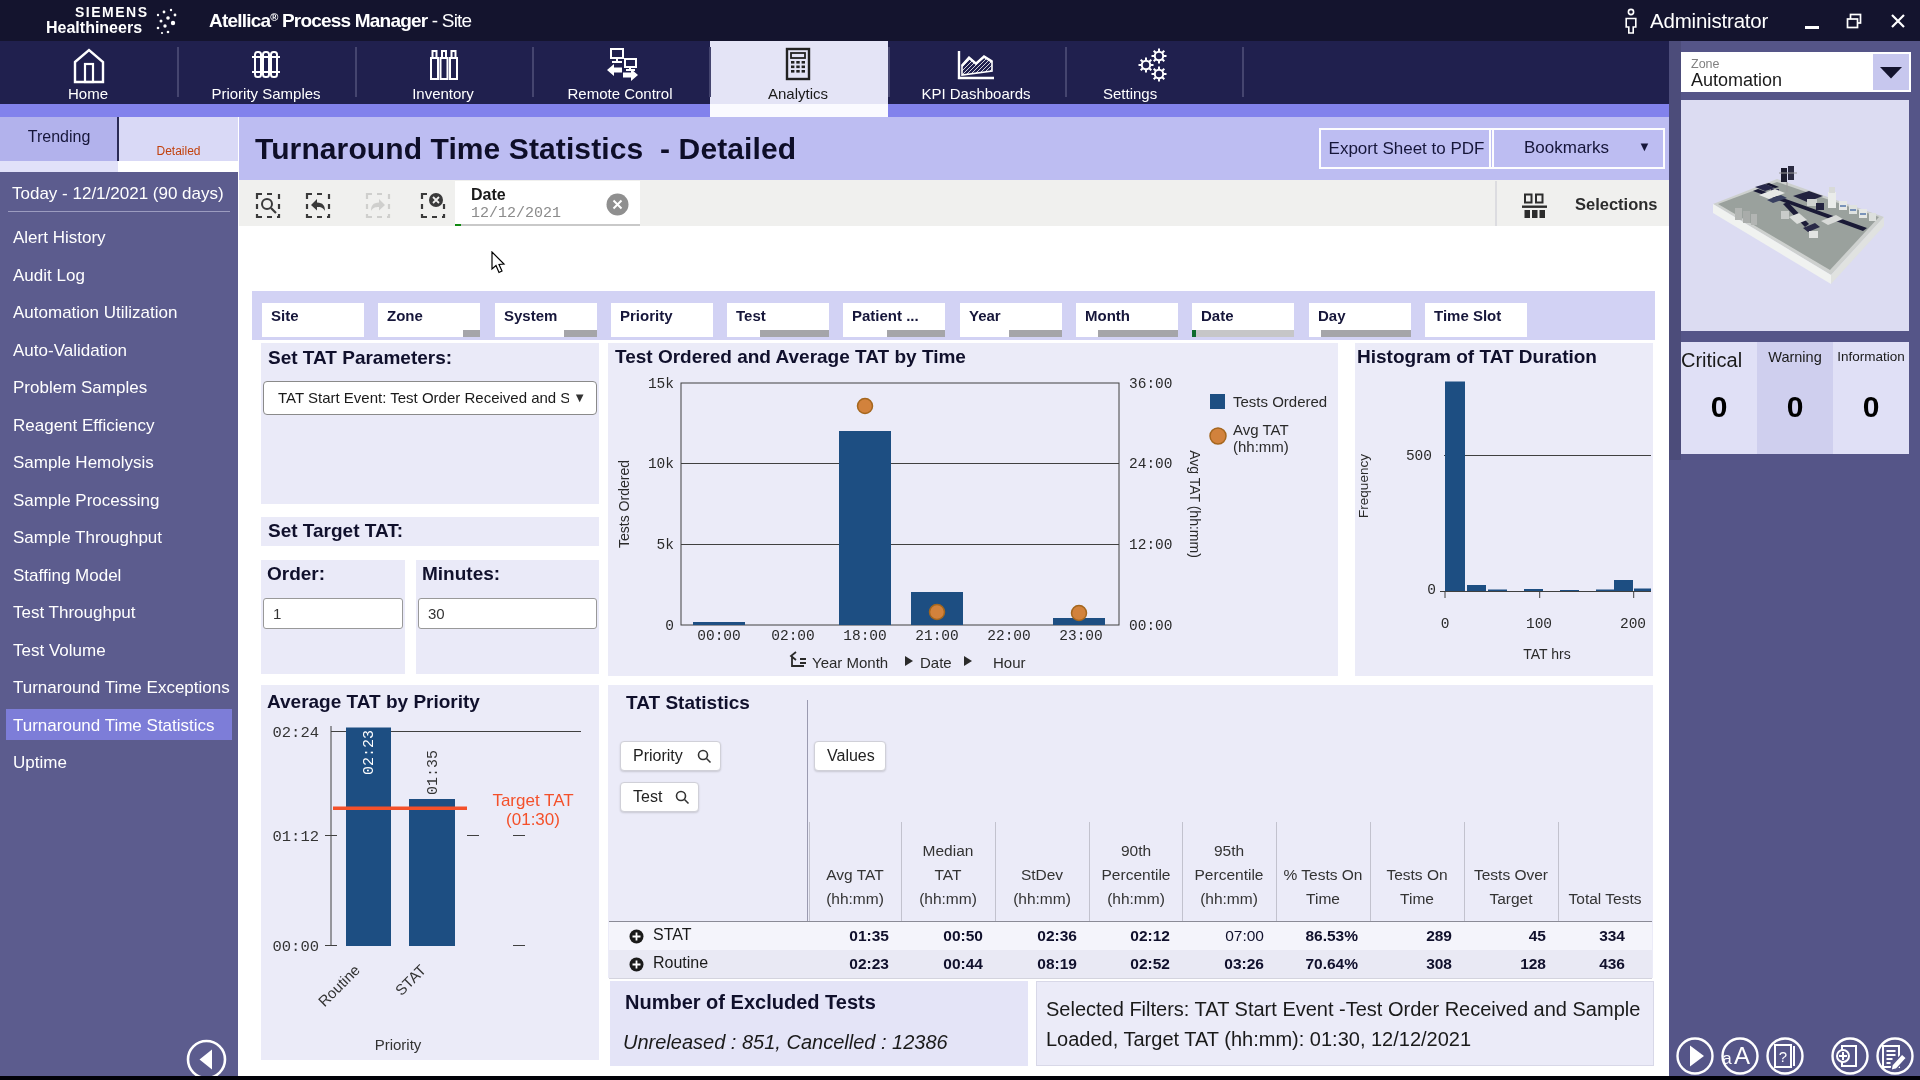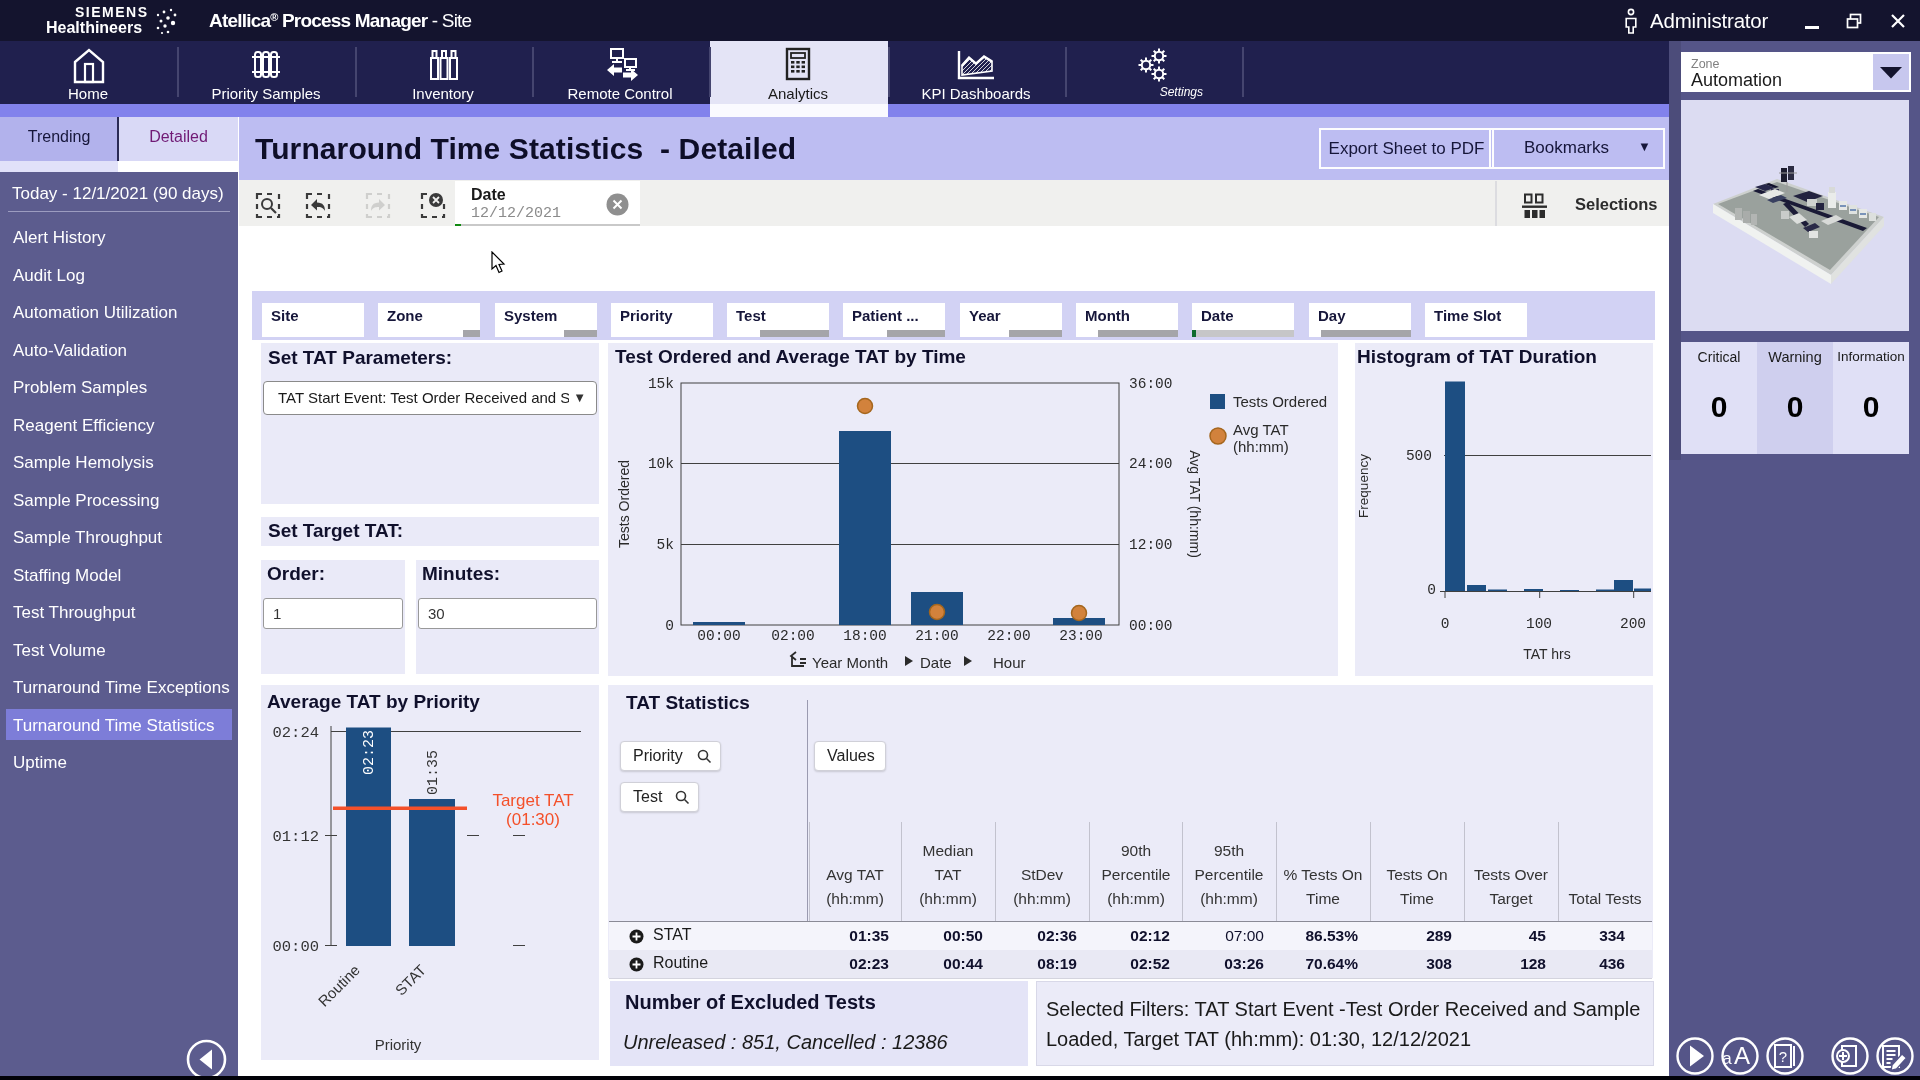--- a/index.html
+++ b/index.html
@@ -127,29 +127,29 @@
   <path d="M24 19.5 v3 M24 31.5 v3 M16.5 27 h3 M28.5 27 h3 M18.7 21.7 l2.1 2.1 M27.2 30.2 l2.1 2.1 M29.3 21.7 l-2.1 2.1 M20.8 30.2 l-2.1 2.1"></path>
  </g>
 </svg>
 
 <div class="abs" style="left:38px;top:85px;width:100px;text-align:center;color:#fff;font-size:15px;">Home</div>
 <div class="abs" style="left:191px;top:85px;width:150px;text-align:center;color:#fff;font-size:15px;">Priority Samples</div>
 <div class="abs" style="left:393px;top:85px;width:100px;text-align:center;color:#fff;font-size:15px;">Inventory</div>
 <div class="abs" style="left:545px;top:85px;width:150px;text-align:center;color:#fff;font-size:15px;">Remote Control</div>
 <div class="abs" style="left:748px;top:85px;width:100px;text-align:center;color:#1a1a1a;font-size:15px;">Analytics</div>
 <div class="abs" style="left:901px;top:85px;width:150px;text-align:center;color:#fff;font-size:15px;">KPI Dashboards</div>
-<div class="abs" style="left:1103px;top:85px;width:100px;text-align:right;color:#fff;font-size:12px;font-style:italic;">Settings</div>
+<div class="abs" style="left:1103px;top:85px;width:100px;text-align:left;color:#fff;font-size:15px;">Settings</div>
 
 <div class="abs" style="left:0;top:117px;width:238px;height:959px;background:#5c5c8e;"></div>
 <div class="abs" style="left:0;top:117px;width:118px;height:44px;background:#b2b2ec;"></div>
 <div class="abs" style="left:119px;top:117px;width:119px;height:44px;background:#d9d9f6;"></div>
 <div class="abs" style="left:0;top:161px;width:118px;height:11px;background:#e1e1f9;"></div>
 <div class="abs" style="left:118px;top:161px;width:120px;height:11px;background:#ffffff;"></div>
 <div class="abs" style="left:0;top:128px;width:118px;text-align:center;color:#16163a;font-size:16px;">Trending</div>
-<div class="abs" style="left:119px;top:128px;width:119px;text-align:center;color:#701a75;font-size:16px;">Detailed</div>
+<div class="abs" style="left:119px;top:144px;width:119px;text-align:center;color:#c2410c;font-size:12px;">Detailed</div>
 <div class="abs" style="left:117px;top:117px;width:2px;height:44px;background:#2a2a55;"></div>
 <div class="abs" style="left:12px;top:184px;color:#fff;font-size:17px;">Today - 12/1/2021 (90 days)</div>
 <div class="abs" style="left:8px;top:211px;width:222px;height:1px;background:#9c9cc0;"></div>
 <div class="abs" style="left:6px;top:709px;width:226px;height:31px;background:#7d7dd8;"></div>
 <div id="menu" class="abs" style="left:13px;top:220px;width:225px;color:#fff;font-size:17px;">
  <div style="height:37.5px;padding-top:8px;">Alert History</div>
  <div style="height:37.5px;padding-top:8px;">Audit Log</div>
  <div style="height:37.5px;padding-top:8px;">Automation Utilization</div>
  <div style="height:37.5px;padding-top:8px;">Auto-Validation</div>
  <div style="height:37.5px;padding-top:8px;">Problem Samples</div>
@@ -537,21 +537,21 @@
  <path d="M159 106 h6 M169 110 h6 M179 114 h6" stroke="#5577aa" stroke-width="1.3"></path>
  <polygon points="122,128 134,123 139,127 127,132" fill="#2a2a48"></polygon>
  <rect x="128" y="131" width="9" height="7" fill="#e2e4e2"></rect>
  <polygon points="140,121 155,115 162,119 147,125" fill="#d8dad8"></polygon>
  <polygon points="86,100 100,95 106,98 92,103" fill="#394060"></polygon>
 </svg>
 
 <div class="abs" style="left:1681px;top:342px;width:76px;height:112px;background:#e0e0f6;"></div>
 <div class="abs" style="left:1757px;top:342px;width:76px;height:112px;background:#cfcfee;"></div>
 <div class="abs" style="left:1833px;top:342px;width:76px;height:112px;background:#e0e0f6;"></div>
-<div class="abs" style="left:1681px;top:349px;width:76px;text-align:center;color:#1a1a1a;font-size:14px;">Critical</div>
+<div class="abs" style="left:1681px;top:349px;width:59px;text-align:center;color:#1a1a1a;font-size:20px;">Critical</div>
 <div class="abs" style="left:1757px;top:349px;width:76px;text-align:center;color:#1a1a1a;font-size:14.5px;">Warning</div>
 <div class="abs" style="left:1833px;top:349px;width:76px;text-align:center;color:#1a1a1a;font-size:13.5px;">Information</div>
 <div class="abs" style="left:1681px;top:390px;width:76px;text-align:center;color:#000;font-size:30px;font-weight:bold;">0</div>
 <div class="abs" style="left:1757px;top:390px;width:76px;text-align:center;color:#000;font-size:30px;font-weight:bold;">0</div>
 <div class="abs" style="left:1833px;top:390px;width:76px;text-align:center;color:#000;font-size:30px;font-weight:bold;">0</div>
 
 <svg class="abs" style="left:1676px;top:1036px;" width="240" height="40" viewBox="0 0 240 40">
  <g fill="none" stroke="#fff" stroke-width="2.4">
   <circle cx="19" cy="20" r="17.5"></circle>
   <circle cx="64" cy="20" r="17.5"></circle>

